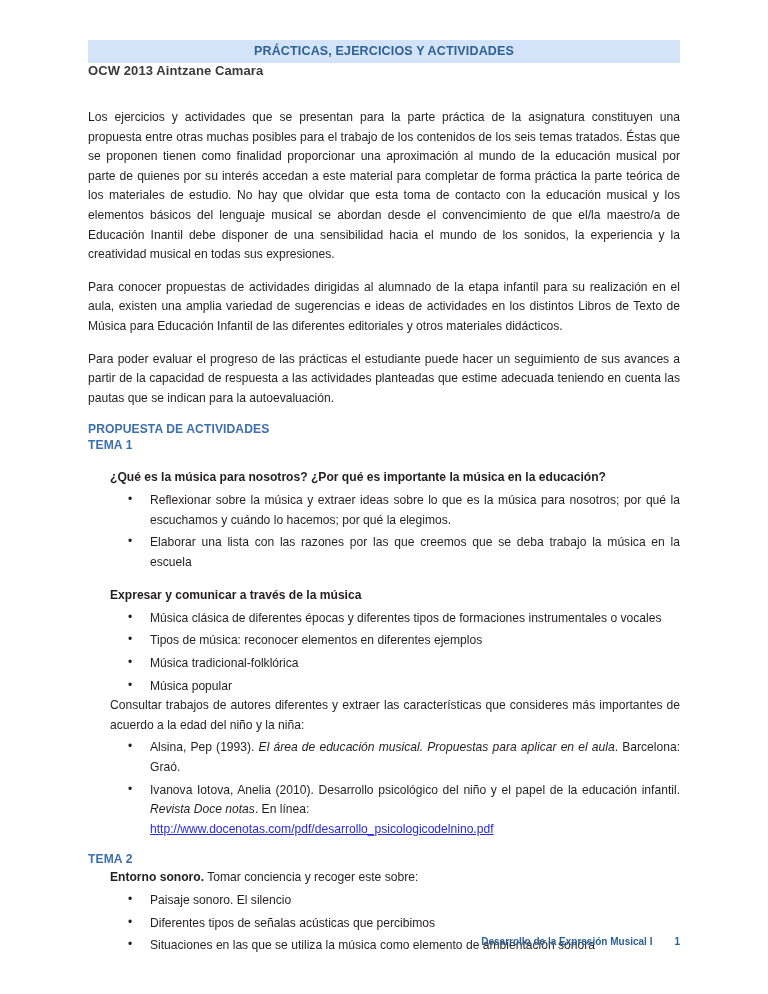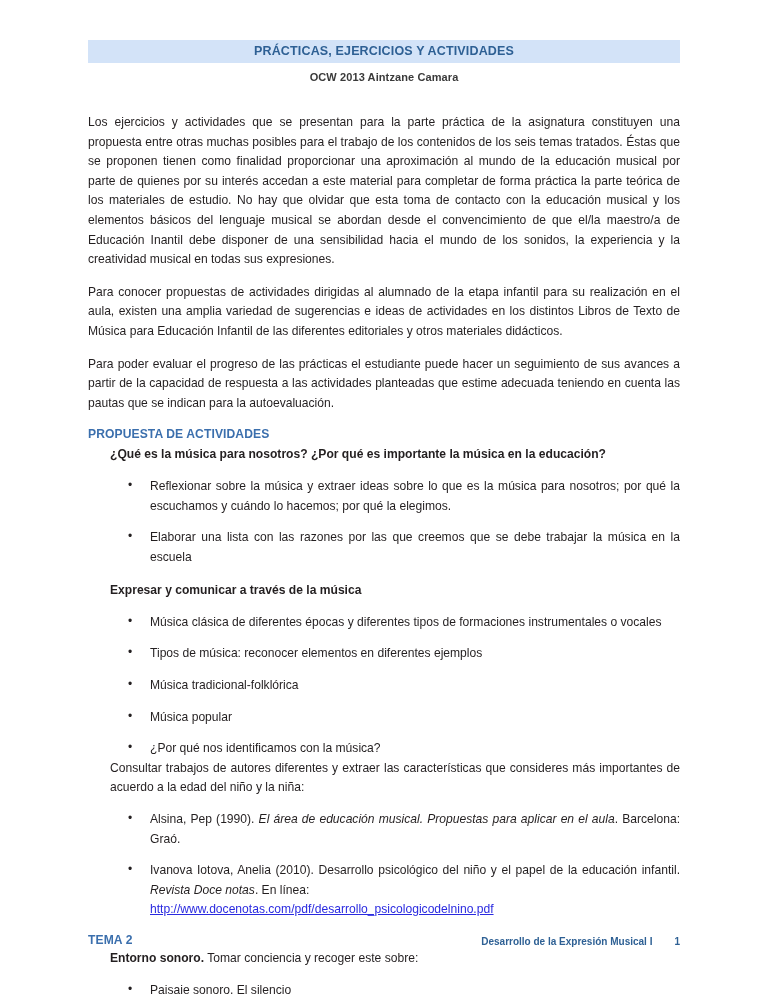--- a/index.html
+++ b/index.html
@@ -32,25 +32,25 @@
   .title-banner {
     background: #d3e3f8;
     text-align: center;
     padding: 4px 0 5px 0;
     color: #2e6094;
     font-weight: bold;
     font-size: 12.5px;
     letter-spacing: 0.15px;
   }
   .ocw-line {
-    text-align: center;
-    font-size: 11px;
+    text-align: left;
+    font-size: 13px;
     font-weight: bold;
     color: #3a3a3a;
-    margin-top: 8px;
+    margin-top: 0;
     letter-spacing: 0.1px;
   }
 
   
   p.body {
     text-align: justify;
     font-size: 12.1px;
     line-height: 19.6px;
     margin: 0 0 13px 0;
     color: #231f20;
@@ -71,21 +71,21 @@
     font-size: 12.1px;
     margin: 0 0 2px 0;
     letter-spacing: 0.1px;
   }
   .tema.spaced { margin-top: 13px; }
 
   .sub-head {
     font-weight: bold;
     font-size: 12.1px;
     line-height: 19.6px;
-    margin: 4px 0 1px 22px;
+    margin: 16px 0 1px 22px;
     color: #231f20;
   }
   .sub-head.gap { margin-top: 14px; }
 
   .indent-para {
     font-size: 12.1px;
     line-height: 19.6px;
     margin: 0 0 1px 22px;
     text-align: justify;
     color: #231f20;
@@ -96,21 +96,21 @@
   ul.bullets {
     list-style: none;
     margin: 0 0 0 0;
     padding: 0;
   }
   ul.bullets li {
     position: relative;
     font-size: 12.1px;
     line-height: 19.6px;
     padding-left: 62px;
-    margin: 12px 0 0 0;
+    margin: 3px 0 0 0;
     text-align: justify;
     color: #231f20;
   }
   ul.bullets li::before {
     content: "\2022";
     position: absolute;
     left: 40px;
     top: -1px;
     font-size: 12px;
     color: #231f20;
@@ -144,40 +144,40 @@
 
     <div class="title-banner">PRÁCTICAS, EJERCICIOS Y ACTIVIDADES</div>
     <div class="ocw-line">OCW 2013 Aintzane Camara</div>
 
     <p class="body first">Los ejercicios y actividades que se presentan para la parte práctica de la asignatura constituyen una propuesta entre otras muchas posibles para el trabajo de los contenidos de los seis temas tratados. Éstas que se proponen tienen como finalidad proporcionar una aproximación al mundo de la educación musical por parte de quienes por su interés accedan a este material para completar de forma práctica la parte teórica de los materiales de estudio. No hay que olvidar que esta toma de contacto con la educación musical y los elementos básicos del lenguaje musical se abordan desde el convencimiento de que el/la maestro/a de Educación Inantil debe disponer de una sensibilidad hacia el mundo de los sonidos, la experiencia y la creatividad musical en todas sus expresiones.</p>
     <p class="body">Para conocer propuestas de actividades dirigidas al alumnado de la etapa infantil para su realización en el aula, existen una amplia variedad de sugerencias e ideas de actividades en los distintos Libros de Texto de Música para Educación Infantil de las diferentes editoriales y otros materiales didácticos.</p>
     <p class="body">Para poder evaluar el progreso de las prácticas el estudiante puede hacer un seguimiento de sus avances a partir de la capacidad de respuesta a las actividades planteadas que estime adecuada teniendo en cuenta las pautas que se indican para la autoevaluación.</p>
 
     <div class="sec-head">PROPUESTA DE ACTIVIDADES</div>
 
+    <div class="tema">TEMA 1</div>
     <div class="sub-head">¿Qué es la música para nosotros? ¿Por qué es importante la música en la educación?</div>
     <ul class="bullets">
       <li>Reflexionar sobre la música y extraer ideas sobre lo que es la música para nosotros; por qué la escuchamos y cuándo lo hacemos; por qué la elegimos.</li>
-      <li>Elaborar una lista con las razones por las que creemos que se debe trabajar la música en la escuela</li>
+      <li>Elaborar una lista con las razones por las que creemos que se deba trabajo la música en la escuela</li>
     </ul>
 
     <div class="sub-head gap">Expresar y comunicar a través de la música</div>
     <ul class="bullets">
       <li>Música clásica de diferentes épocas y diferentes tipos de formaciones instrumentales o vocales</li>
       <li>Tipos de música: reconocer elementos en diferentes ejemplos</li>
       <li>Música tradicional-folklórica</li>
       <li>Música popular</li>
-      <li>¿Por qué nos identificamos con la música?</li>
     </ul>
 
 
     <div class="indent-para j">Consultar trabajos de autores diferentes y extraer las características que consideres más importantes de acuerdo a la edad del niño y la niña:</div>
 
     <ul class="bullets">
-      <li><span>Alsina, Pep (1990). </span><span class="ital">El área de educación musical. Propuestas para aplicar en el aula</span><span>. Barcelona: Graó.</span></li>
+      <li><span>Alsina, Pep (1993). </span><span class="ital">El área de educación musical. Propuestas para aplicar en el aula</span><span>. Barcelona: Graó.</span></li>
       <li><span>Ivanova Iotova, Anelia (2010). Desarrollo psicológico del niño y el papel de la educación infantil. </span><span class="ital">Revista Doce notas</span><span>. En línea:</span><br><a class="link" href="#">http://www.docenotas.com/pdf/desarrollo_psicologicodelnino.pdf</a></li>
     </ul>
 
     <div class="tema spaced">TEMA 2</div>
     <div class="indent-para"><span class="bold">Entorno sonoro.</span><span> Tomar conciencia y recoger este sobre:</span></div>
 
     <ul class="bullets">
       <li>Paisaje sonoro. El silencio</li>
       <li>Diferentes tipos de señalas acústicas que percibimos</li>
       <li>Situaciones en las que se utiliza la música como elemento de ambientación sonora</li>

